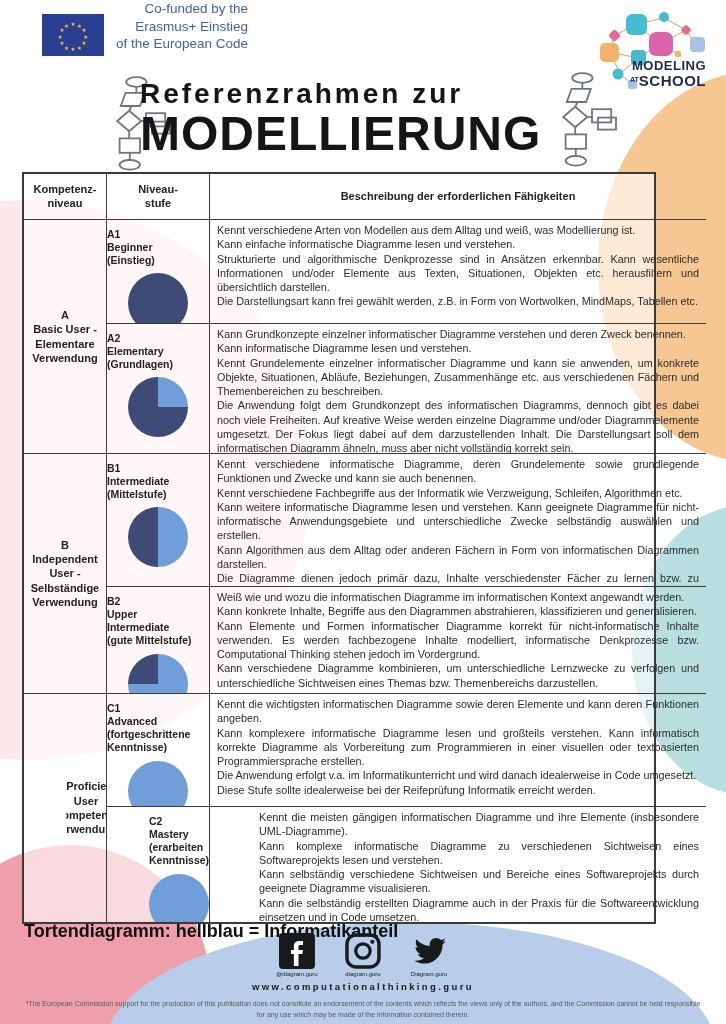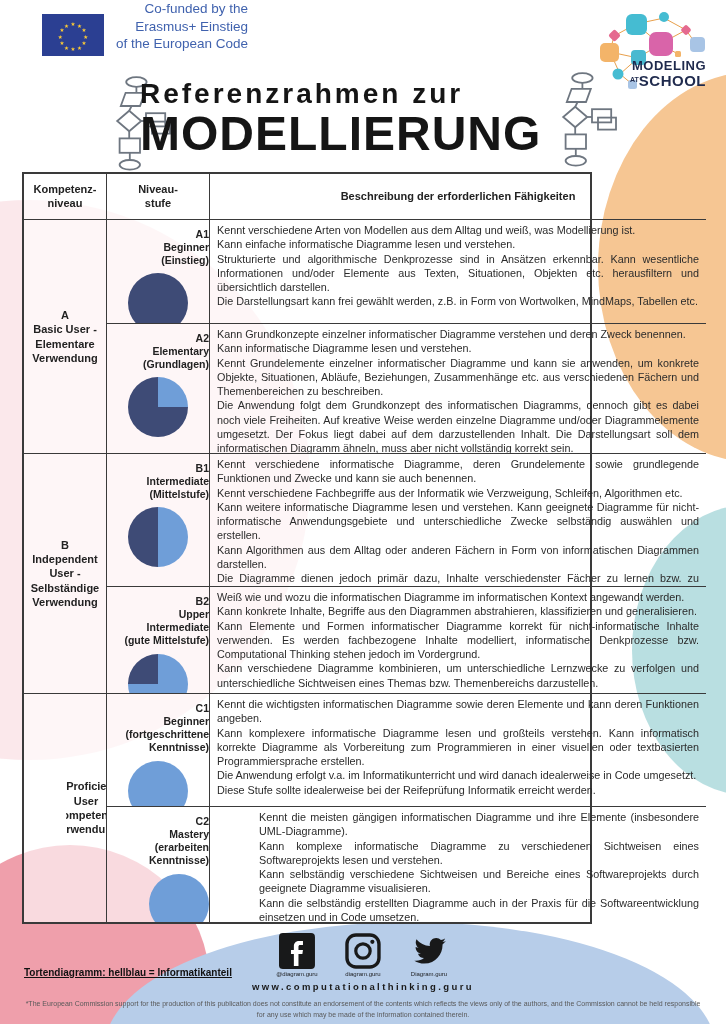--- a/index.html
+++ b/index.html
@@ -24,36 +24,36 @@
   .brand-at{font-size:7px;font-weight:bold;vertical-align:4px;}
   .brand-school{font-size:15px;font-weight:bold;letter-spacing:.5px;}
   .title{position:absolute;left:140px;top:78px;width:460px;text-align:left;z-index:1;color:#151515;}
   .title-line1{font-size:28px;font-weight:bold;letter-spacing:3px;}
   .title-line2{font-size:48px;font-weight:bold;letter-spacing:1px;margin-top:-4px;}
   .flowchart{position:absolute;z-index:1;}
   .flowchart-left{left:92px;top:76px;}
   .flowchart-right{left:538px;top:72px;}
   
   .ref-table{
-    position:absolute;left:22px;top:172px;width:570px;z-index:1;
+    position:absolute;left:22px;top:172px;width:634px;z-index:1;
     display:grid;grid-template-columns:83px 103px 496px;
     grid-template-rows:46px 104px 130px 133px 107px 113px 115px;
     background:rgba(255,255,255,.62);border:2px solid #3a3a3a;box-sizing:border-box;
   }
   .cell{border-right:1.5px solid #3a3a3a;border-bottom:1.5px solid #3a3a3a;box-sizing:border-box;overflow:hidden;}
   .no-br{border-right:none;}
   .no-bb{border-bottom:none;margin-left:42px;}
   .th{display:flex;align-items:center;justify-content:center;text-align:center;font-weight:bold;font-size:11px;line-height:1.2;}
   .group{display:flex;align-items:center;justify-content:center;text-align:center;font-weight:bold;font-size:11px;line-height:1.3;padding:2px;}
-  .level{text-align:right;font-weight:bold;font-size:10.5px;line-height:1.25;padding-top:8px;}
+  .level{text-align:left;font-weight:bold;font-size:10.5px;line-height:1.25;padding-top:8px;}
   .pie{width:60px;height:60px;border-radius:50%;margin:6px auto 0;}
   .desc{font-size:10.8px;line-height:1.32;text-align:justify;color:#2b2b2b;padding:3px 7px 2px 7px;}
   .g-a{grid-column:1;grid-row:2/4;} .g-b{grid-column:1;grid-row:4/6;} .g-c{grid-column:1;grid-row:6/8;}
   
-  .legend{position:absolute;left:24px;top:967px;z-index:1;font-weight:bold;font-size:10px;color:#111;text-decoration:underline;}
+  .legend{position:absolute;left:24px;top:921px;z-index:1;font-weight:bold;font-size:18px;color:#111;}
   .social{position:absolute;left:50%;top:933px;transform:translateX(-50%);z-index:1;text-align:center;}
   .social-row{display:flex;gap:14px;justify-content:center;align-items:flex-end;}
   .social-item{display:flex;flex-direction:column;align-items:center;width:52px;}
   .handle{font-size:6px;color:#1b1c1e;margin-top:2px;}
   .website{font-size:9.5px;font-weight:bold;letter-spacing:2.4px;color:#1a1a1a;margin-top:4px;}
   .footnote{position:absolute;left:23px;top:999px;width:680px;z-index:1;text-align:center;font-size:7px;line-height:1.5;color:#595959;}
 </style>
 </head>
 <body>
 
@@ -220,21 +220,21 @@
 Kann konkrete Inhalte, Begriffe aus den Diagrammen abstrahieren, klassifizieren und generalisieren.
 Kann Elemente und Formen informatischer Diagramme korrekt für nicht-informatische Inhalte verwenden. Es werden fachbezogene Inhalte modelliert, informatische Denkprozesse bzw. Computational Thinking stehen jedoch im Vordergrund.
 Kann verschiedene Diagramme kombinieren, um unterschiedliche Lernzwecke zu verfolgen und unterschiedliche Sichtweisen eines Themas bzw. Themenbereichs darzustellen.</div>
 
   <div class="cell group pre g-c no-bb">C Proficient
 User
 Kompetente
 Verwendung</div>
   <div class="cell level">
     <div class="pre">C1
-Beginner
+Advanced
 (fortgeschrittene
 Kenntnisse)</div>
     <div class="pie" style="background: conic-gradient(rgb(111, 158, 216) 0deg, rgb(111, 158, 216) 360deg, rgb(62, 75, 118) 360deg, rgb(62, 75, 118) 360deg);"></div>
   </div>
   <div class="cell desc pre no-br">Kennt die wichtigsten informatischen Diagramme sowie deren Elemente und kann deren Funktionen angeben.
 Kann komplexere informatische Diagramme lesen und großteils verstehen. Kann informatisch korrekte Diagramme als Vorbereitung zum Programmieren in einer visuellen oder textbasierten Programmiersprache erstellen.
 Die Anwendung erfolgt v.a. im Informatikunterricht und wird danach idealerweise in Code umgesetzt.
 Diese Stufe sollte idealerweise bei der Reifeprüfung Informatik erreicht werden.</div>
   <div class="cell level no-bb">
     <div class="pre">C2

